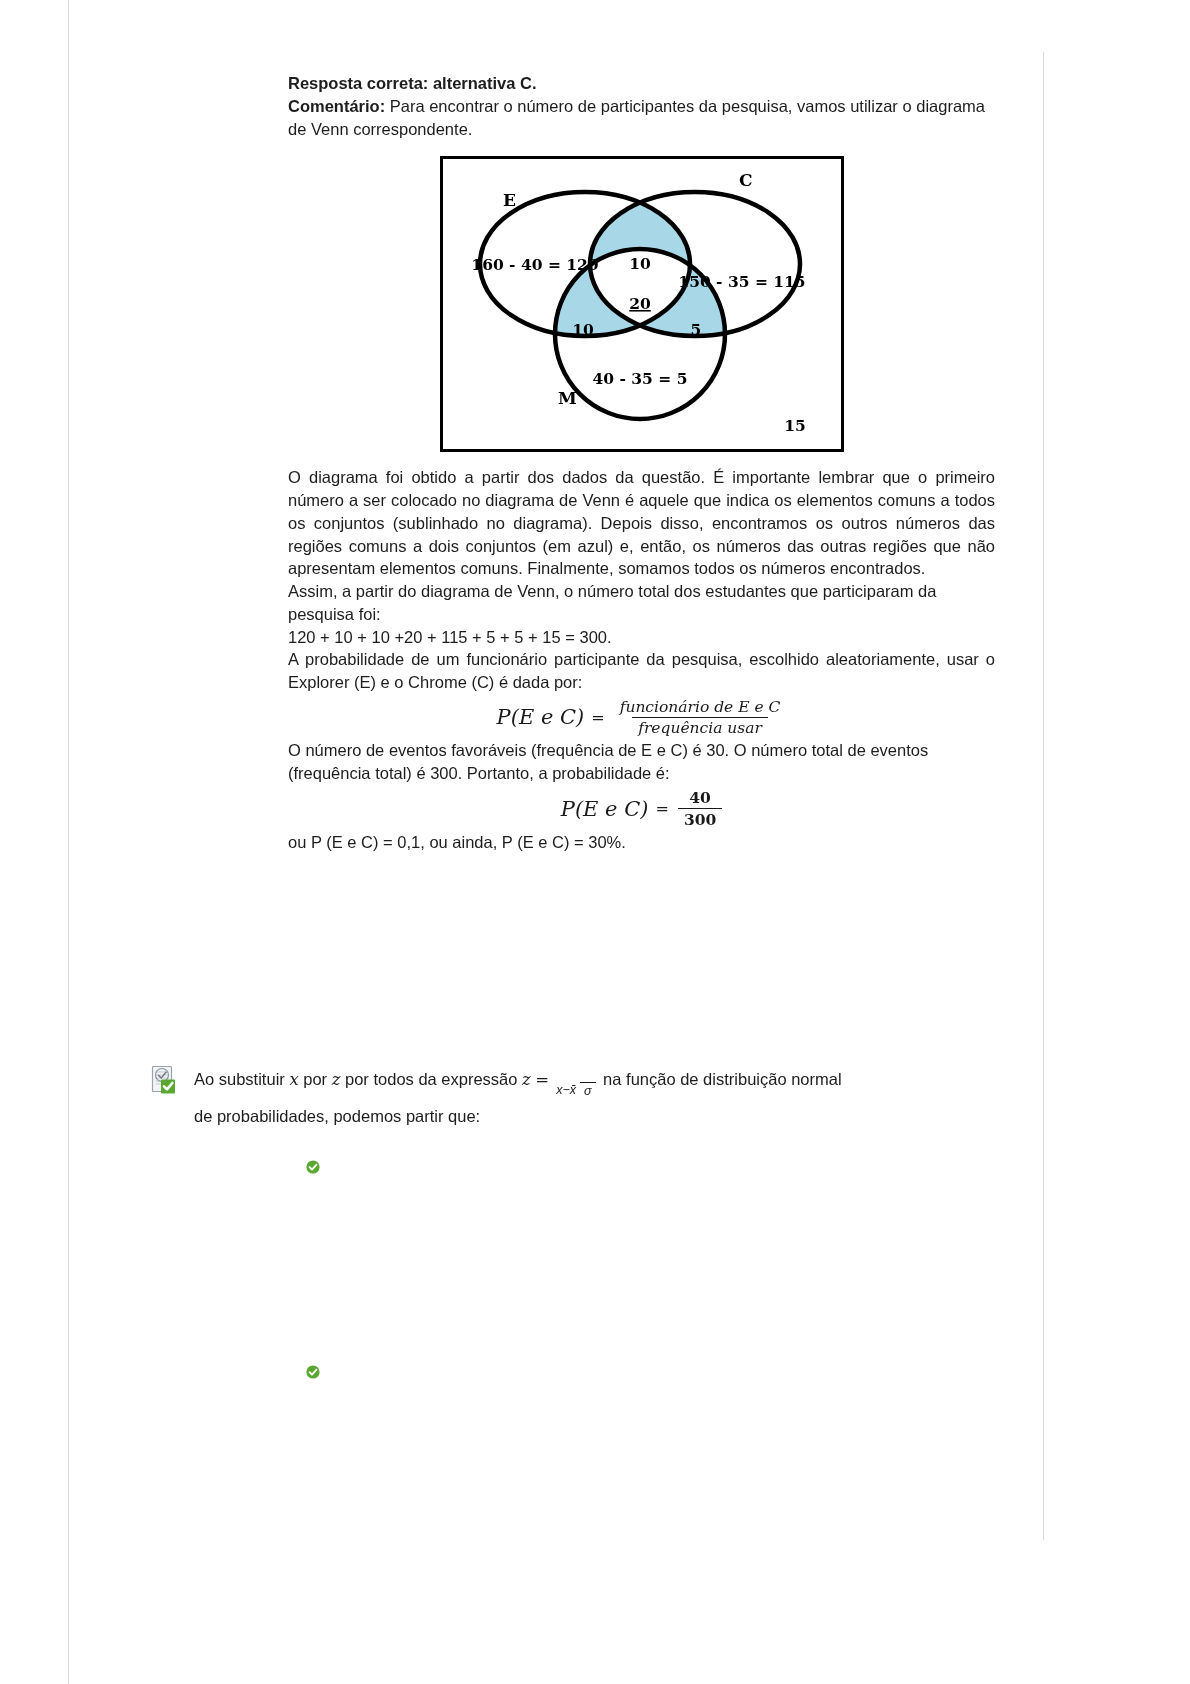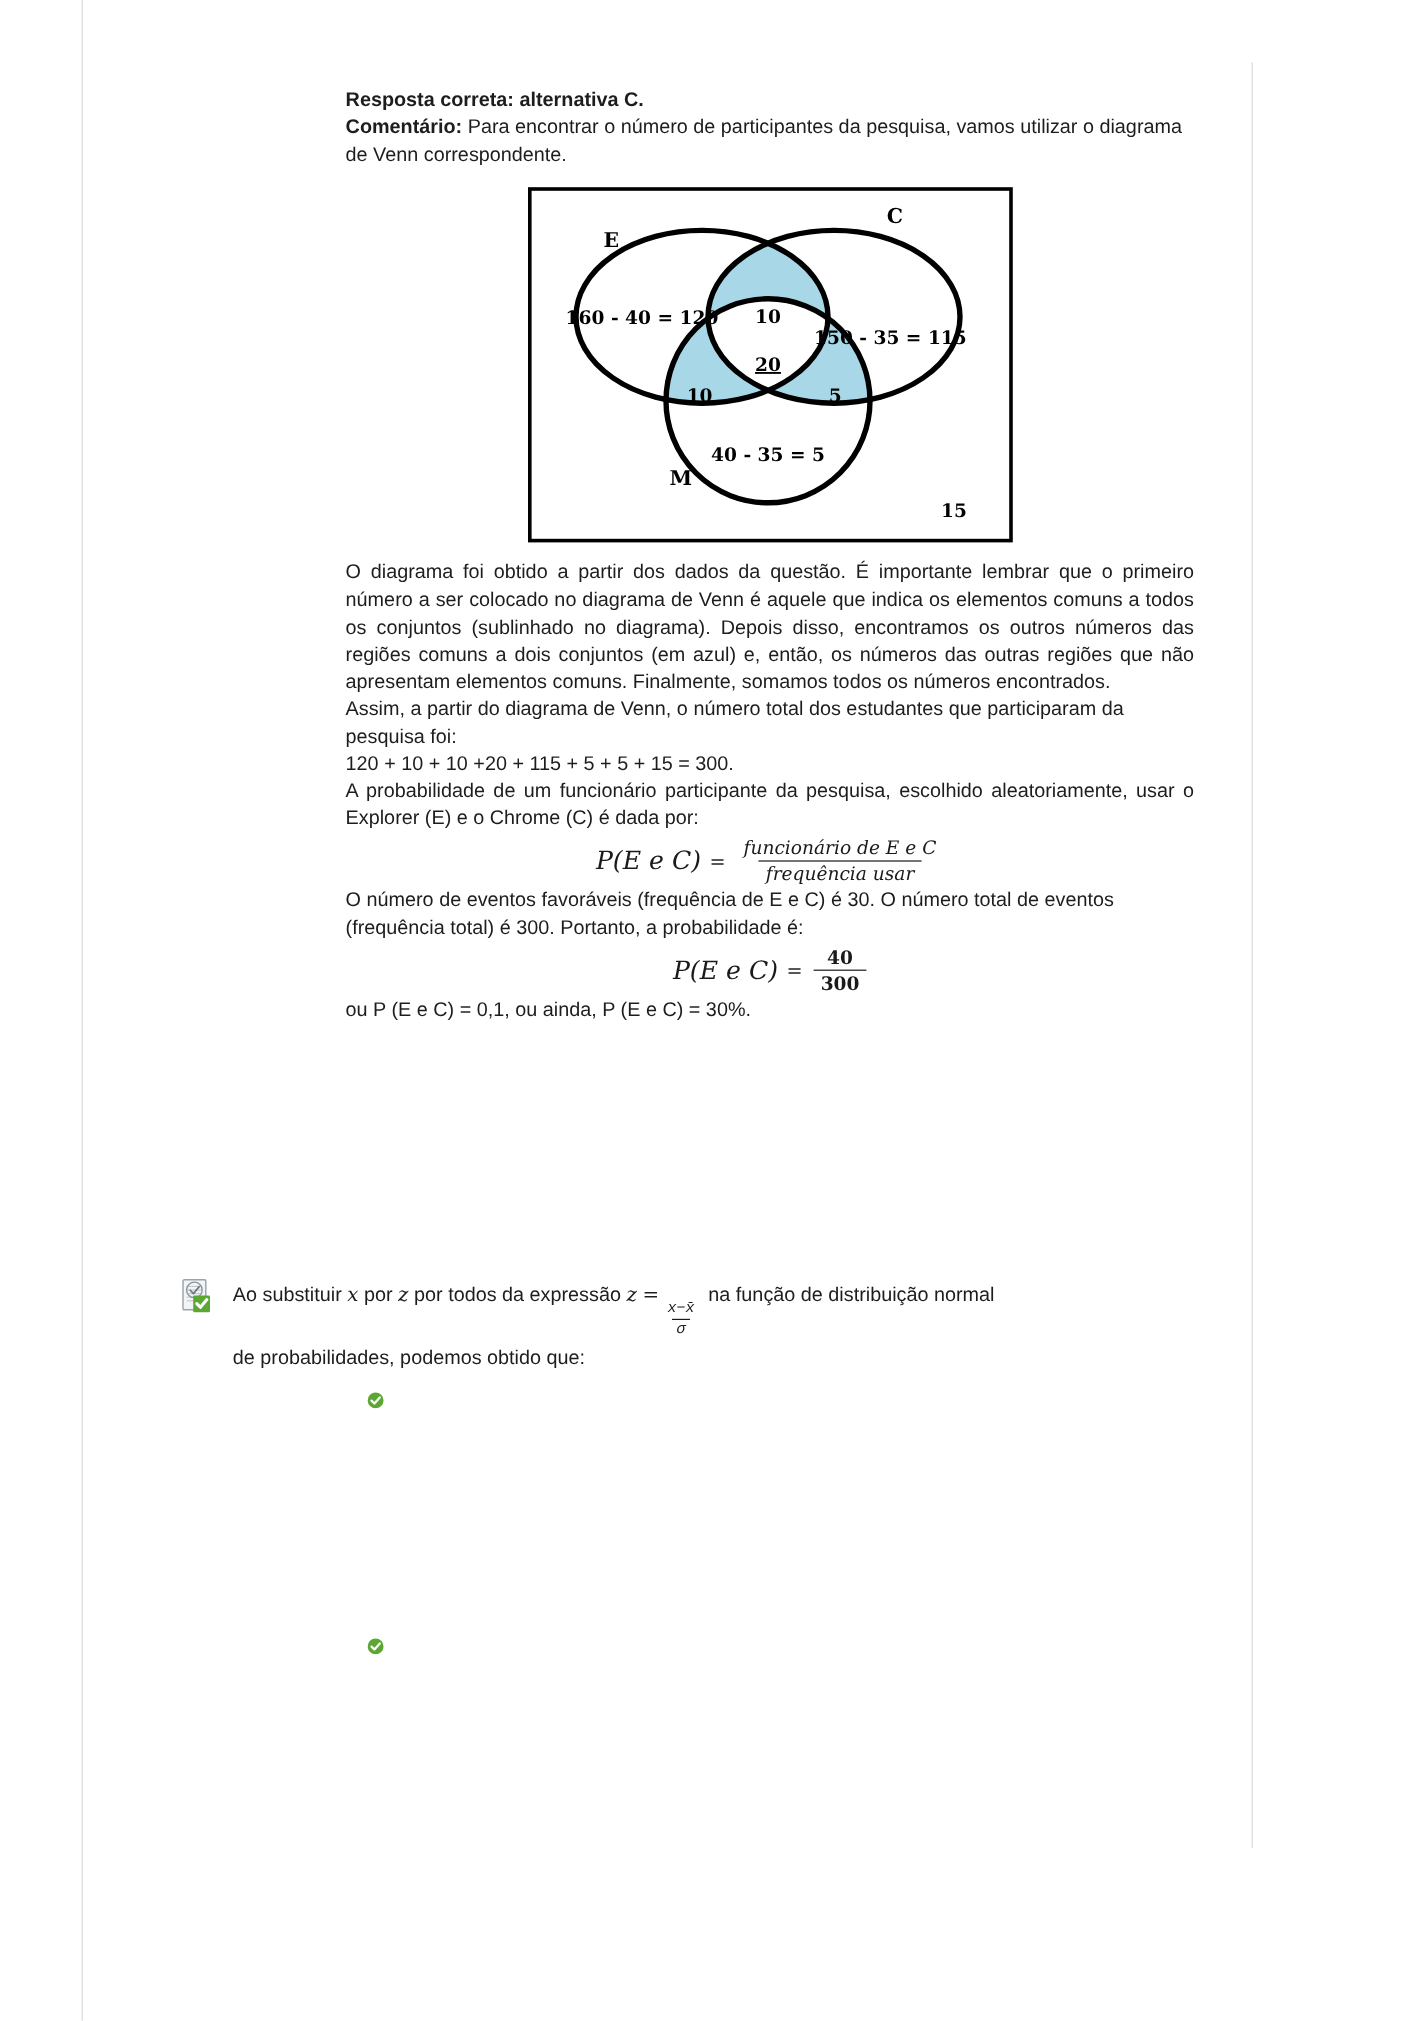--- a/index.html
+++ b/index.html
@@ -93,25 +93,25 @@
     padding: 1px 6px 0 6px;
     border-top: 1.4px solid #1a1a1a;
     font-size: 15.5px;
     white-space: nowrap;
   }
   .frac.small .num, .frac.small .den { font-size: 15.5px; font-weight: bold; font-style: normal; font-family: "DejaVu Serif", serif;}
 
   
   .frac-inline {
     display: inline-flex;
-    flex-direction: column;
+    flex-direction: row;
     align-items: center;
     vertical-align: -0.55em;
     margin: 0 3px;
-    font-family: Liberation Mono, monospace;
+    font-family: Liberation Sans, sans-serif;
     font-style: italic;
   }
   .frac-inline .num {
     font-size: 12.5px;
     padding: 0 4px 0 4px;
     line-height: 1.25;
   }
   .frac-inline .den {
     font-size: 12.5px;
     padding: 0 4px;
@@ -278,21 +278,21 @@
         <rect x="11" y="14.5" width="14" height="14" rx="1" fill="#5aa832"></rect>
         <path d="M14 21.3 L17 24.4 L22.4 18" fill="none" stroke="#ffffff" stroke-width="2.6" stroke-linecap="round" stroke-linejoin="round"></path>
       </svg>
     </div>
 
     <div class="q-text">
       <span>Ao substituir </span><span class="var">x</span><span> por </span><span class="var">z</span><span> por todos da expressão </span><span class="var">z</span> <span class="var">=</span><span class="frac-inline">
           <span class="num">x−x̄</span>
           <span class="den">σ</span>
         </span><span> na função de distribuição normal</span><br>
-      <span>de probabilidades, podemos obtido que:</span>
+      <span>de probabilidades, podemos partir que:</span>
     </div>
   </div>
 
   <div class="answer-mark one">
     <svg width="14" height="14" viewBox="0 0 14 14">
       <circle cx="7" cy="7" r="6.6" fill="#5aa832"></circle>
       <path d="M3.6 7.2 L6 9.6 L10.5 4.6" fill="none" stroke="#ffffff" stroke-width="1.9" stroke-linecap="round" stroke-linejoin="round"></path>
     </svg>
   </div>
   <div class="answer-mark two">

